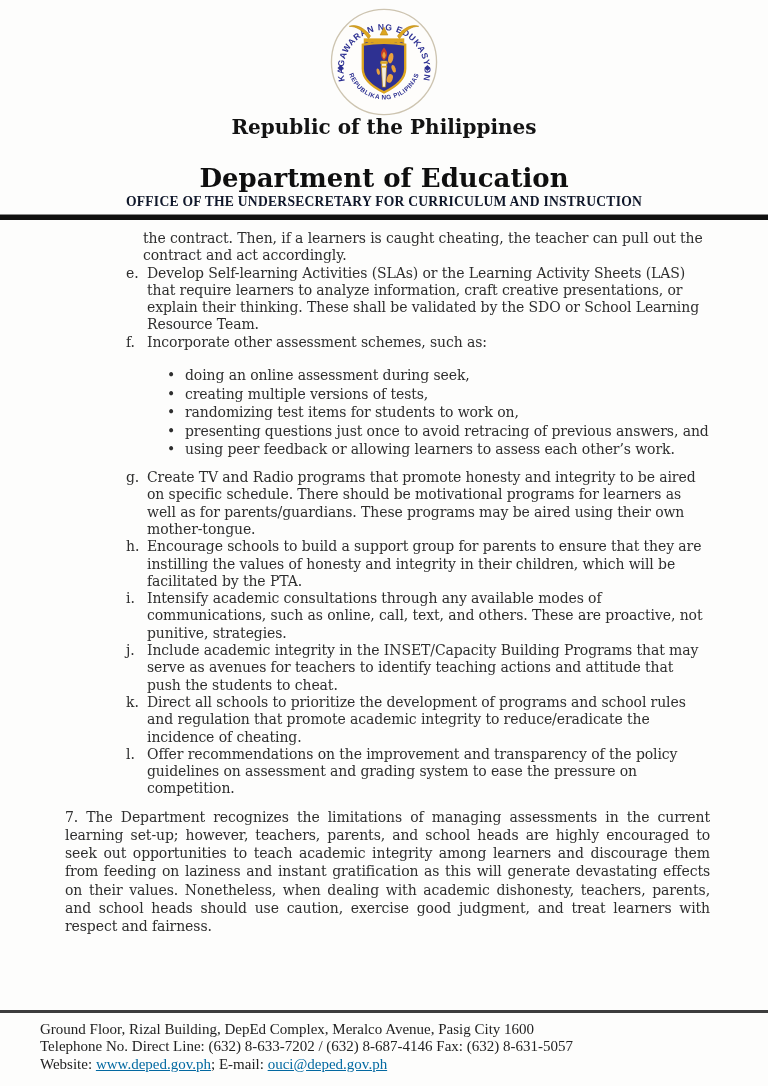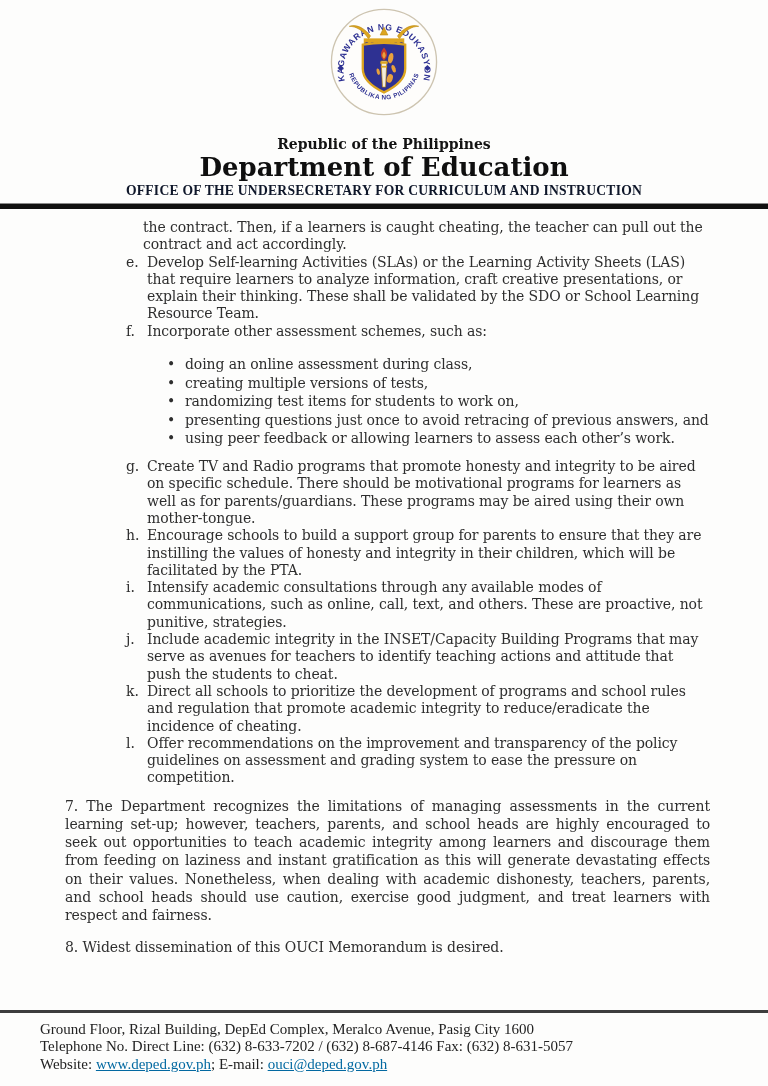--- a/index.html
+++ b/index.html
@@ -12,27 +12,28 @@
     background: #fdfdfc;
     color: #2e2e2e;
     font-family: "DejaVu Serif", serif;
     overflow: hidden;
   }
 
   
   .header { text-align: center; }
   .seal-wrap { margin-top: 8px; height: 108px; display: flex; justify-content: center; }
   .republic {
-    margin-top: 19px;
-    font-size: 14px; line-height: 18px; font-weight: bold; color: #131313;
+    margin-top: 2px;
+    font-size: 20px; line-height: 18px; font-weight: bold; color: #131313;
     font-family: "DejaVu Serif", serif;
   }
   .department {
     font-size: 26px; line-height: 29px; font-weight: bold; color: #0f0f0f;
     font-family: "DejaVu Serif", serif;
+    margin-top: 28px;
   }
   .office {
     margin-top: 1px;
     font-size: 13.6px; line-height: 16px; font-weight: bold; color: #0f172a;
     letter-spacing: 0.25px;
     font-family: "Liberation Serif", serif;
   }
   .thick-rule {
     margin-top: 4px;
     height: 6px;
@@ -151,21 +152,21 @@
     </div>
 
     <div class="letter-item">
       <span class="marker">f.</span>
       <span class="item-text">Incorporate other assessment schemes, such as:</span>
     </div>
 
     <div class="bullet-list">
       <div class="bullet-item">
         <span class="bullet">•</span>
-        <span class="bullet-text">doing an online assessment during class,</span>
+        <span class="bullet-text">doing an online assessment during seek,</span>
       </div>
       <div class="bullet-item">
         <span class="bullet">•</span>
         <span class="bullet-text">creating multiple versions of tests,</span>
       </div>
       <div class="bullet-item">
         <span class="bullet">•</span>
         <span class="bullet-text">randomizing test items for students to work on,</span>
       </div>
       <div class="bullet-item">
@@ -202,21 +203,20 @@
       <span class="marker">k.</span>
       <span class="item-text">Direct all schools to prioritize the development of programs and school rules and regulation that promote academic integrity to reduce/eradicate the incidence of cheating.</span>
     </div>
 
     <div class="letter-item">
       <span class="marker">l.</span>
       <span class="item-text">Offer recommendations on the improvement and transparency of the policy guidelines on assessment and grading system to ease the pressure on competition.</span>
     </div>
 
     <div class="para">7. The Department recognizes the limitations of managing assessments in the current learning set-up; however, teachers, parents, and school heads are highly encouraged to seek out opportunities to teach academic integrity among learners and discourage them from feeding on laziness and instant gratification as this will generate devastating effects on their values. Nonetheless, when dealing with academic dishonesty, teachers, parents, and school heads should use caution, exercise good judgment, and treat learners with respect and fairness.</div>
-    <div class="para para-last">8. Widest dissemination of this OUCI Memorandum is desired.</div>
 
   </div>
 
   <div class="footer">
     <div class="footer-rule"></div>
     <div class="footer-lines">
       <div>Ground Floor, Rizal Building, DepEd Complex, Meralco Avenue, Pasig City 1600</div>
       <div>Telephone No. Direct Line: (632) 8-633-7202 / (632) 8-687-4146 Fax: (632) 8-631-5057</div>
       <div>
         <span>Website: </span><span class="footer-link">www.deped.gov.ph</span><span>; E-mail: </span><span class="footer-link">ouci@deped.gov.ph</span>

